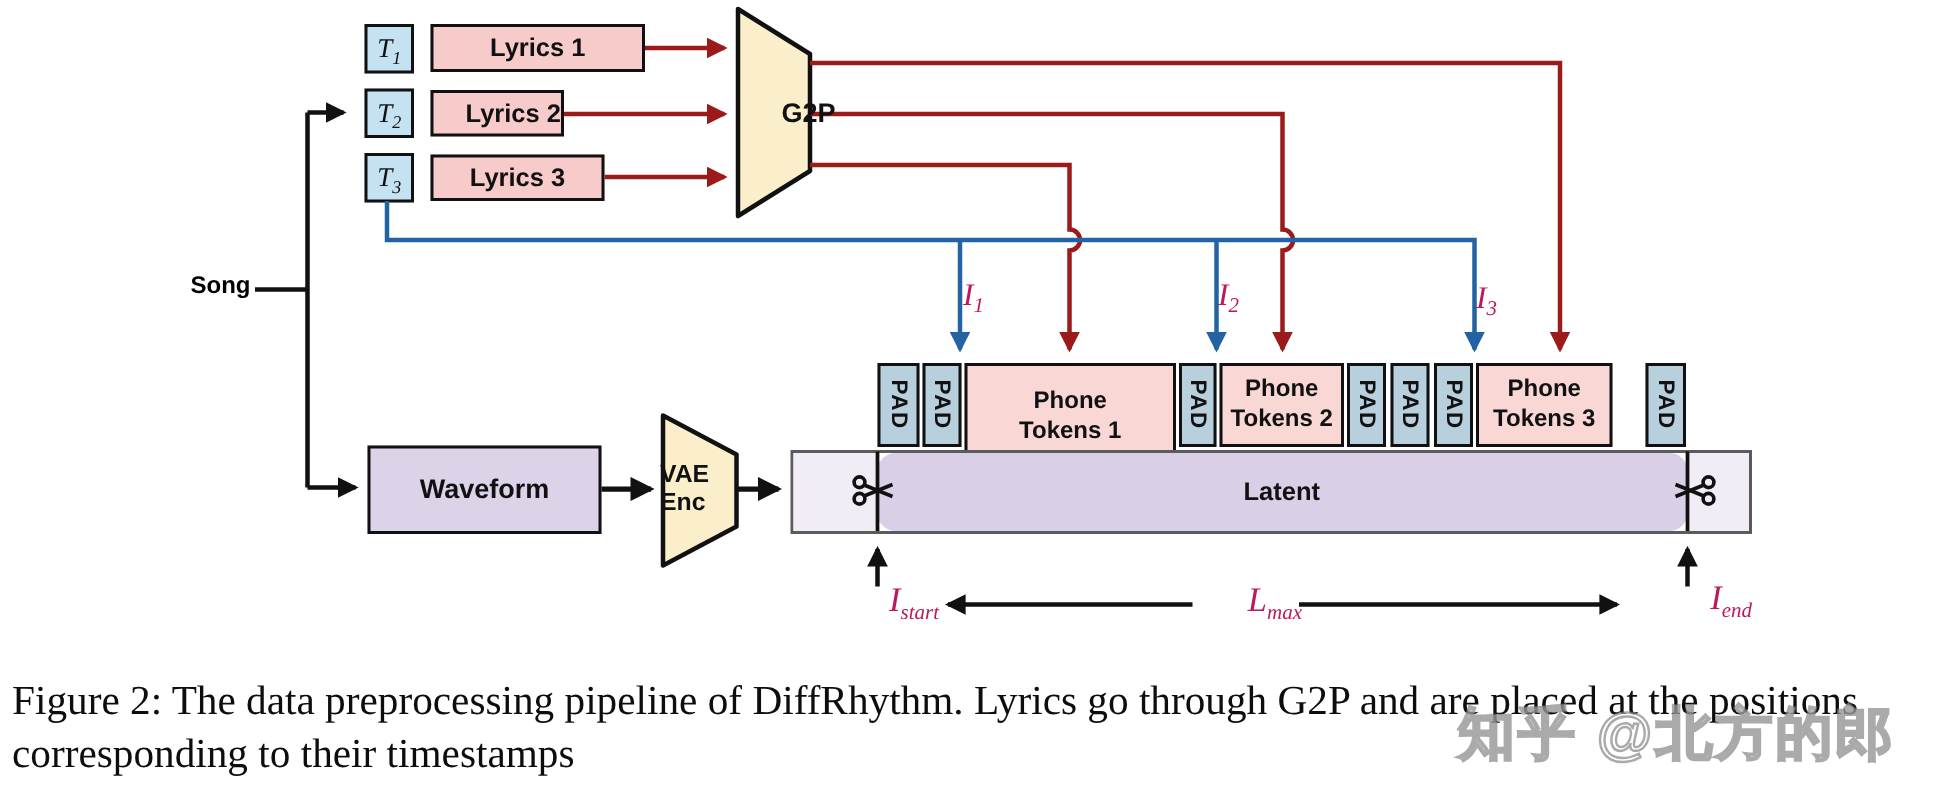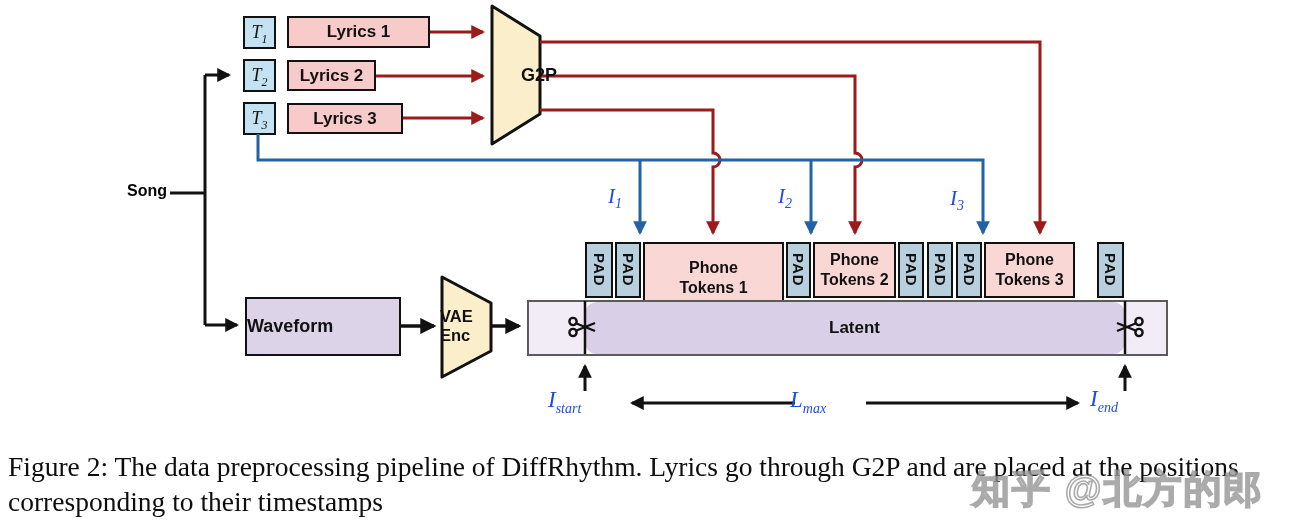--- a/index.html
+++ b/index.html
@@ -15,42 +15,42 @@
   .tbox{width:33px;height:33px;background:#c4e2f2;border:2.5px solid #111;
         display:flex;align-items:center;justify-content:center;
         font-family:"Liberation Serif",serif;font-style:italic;font-size:18px;color:#111;}
   .tbox sub{font-size:12px;font-style:italic;line-height:0;}
 
   
   .lyr{background:#f7cbca;border:2.5px solid #111;display:flex;align-items:center;justify-content:center;
        font-weight:bold;font-size:17px;color:#111;}
 
   
-  .wave{background:#ddd3e9;border:2.5px solid #111;display:flex;align-items:center;
+  .wave{background:#ddd3e9;border:2.5px solid #111;display:flex;align-items:center;justify-content:center;
         font-weight:bold;font-size:18px;color:#111;}
 
   
   .pad{background:#b8cfdd;border:2.5px solid #111;display:flex;align-items:center;justify-content:center;
        font-weight:bold;font-size:15px;color:#111;writing-mode:vertical-rl;letter-spacing:1px;}
   .phone{background:#f8d7d4;border:2.5px solid #111;display:flex;align-items:center;justify-content:center;
          font-weight:bold;font-size:16px;color:#111;text-align:center;line-height:1.25;}
   .phone span{display:inline-block;max-width:95px;}
 
   
   .latentbar{left:527px;top:300px;width:641px;height:56px;border:2.5px solid #5b5b5b;display:flex;}
   .lat-light{background:#f2ecf6;height:100%;}
   .lat-main{background:#d9cfe6;height:100%;display:flex;align-items:center;justify-content:center;
             font-weight:bold;font-size:17px;color:#111;border-radius:12px;}
 
   
   .slabel{font-weight:bold;font-size:16px;color:#000000;}
 
   
-  .mlabel{font-family:"Liberation Serif",serif;font-style:italic;color:#1d4ed8;font-size:21px;
-          text-align:left;line-height:1;}
+  .mlabel{font-family:"Liberation Serif",serif;font-style:italic;color:#be185d;font-size:21px;
+          text-align:right;line-height:1;}
   .mlabel sub{font-size:14px;font-style:italic;}
   .mlabel.big{font-size:23px;}
 
   .g2ptext{font-weight:bold;font-size:18px;color:#111;text-align:center;margin-left:24px;}
   .vaetext{font-weight:bold;font-size:16.5px;color:#111;text-align:center;line-height:1.15;}
 
   
   .caption{left:8px;top:449px;width:1286px;font-family:"Liberation Serif",serif;
            font-size:27.5px;color:#0d0d0d;line-height:35px;white-space:nowrap;}
 
@@ -70,21 +70,21 @@
   <div class="abs boxlayer tbox" style="left:243px;top:59px;text-align:center;">
       <span><span>T</span><sub>2</sub></span>
     </div>
   <div class="abs boxlayer tbox" style="left:243px;top:102px;">
       <span><span>T</span><sub>3</sub></span>
     </div>
 
   <div class="abs boxlayer lyr" style="left:287px;top:16px;width:143px;height:32px;">
       <span>Lyrics 1</span>
     </div>
-  <div class="abs boxlayer lyr" style="left:287px;top:60px;width:89px;height:31px;">
+  <div class="abs boxlayer lyr" style="left:287px;top:60px;width:89px;height:31px;justify-content:flex-end;">
       <span>Lyrics 2</span>
     </div>
   <div class="abs boxlayer lyr" style="left:287px;top:103px;width:116px;height:31px;">
       <span>Lyrics 3</span>
     </div>
 
   <div class="abs boxlayer wave" style="left:245px;top:297px;width:156px;height:59px;">
       <span>Waveform</span>
     </div>
 

